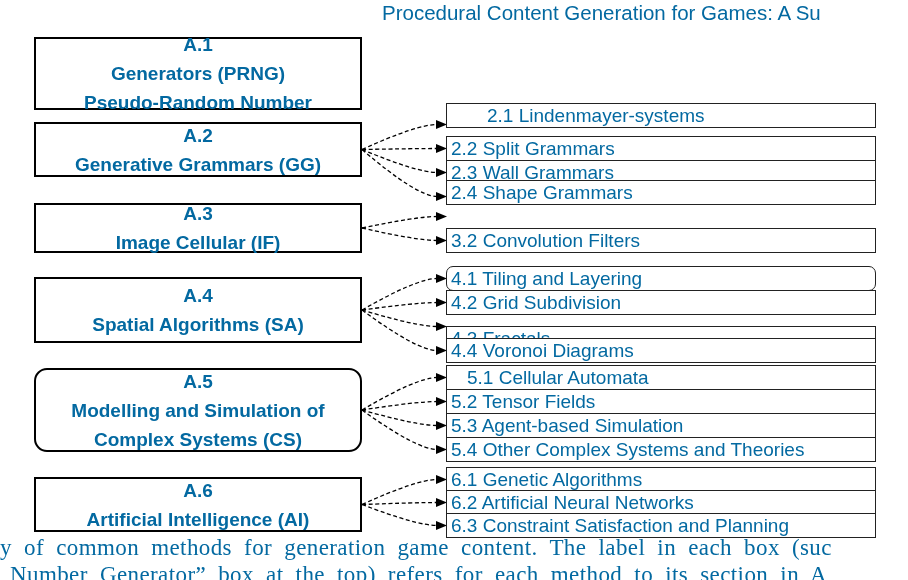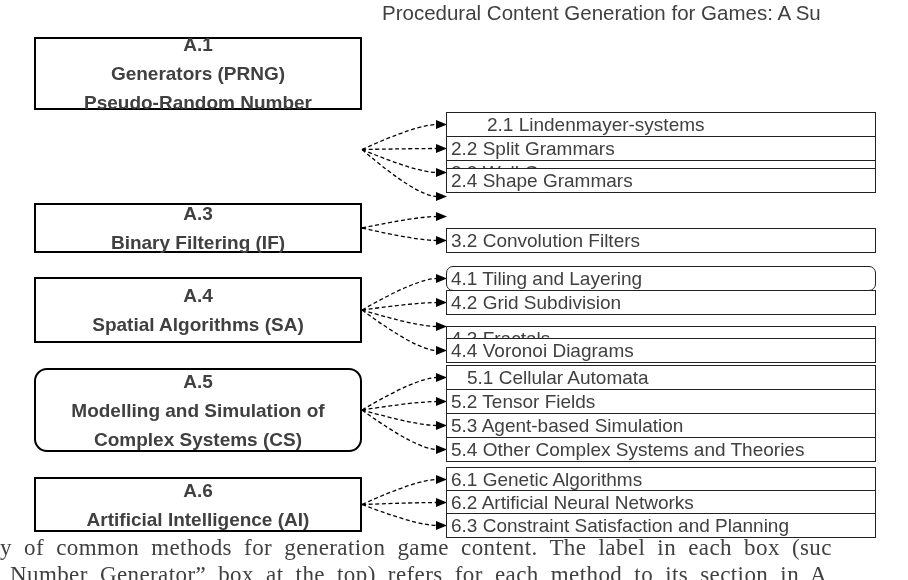--- a/index.html
+++ b/index.html
@@ -1,17 +1,17 @@
 <!DOCTYPE html>
 <html><head>
 <meta charset="utf-8">
 <style>
   html,body{margin:0;padding:0;background:#fff;}
   #page{position:relative;width:908px;height:580px;background:#ffffff;overflow:hidden;
-        font-family:"Liberation Sans",sans-serif;color:#404040;}
+        font-family:"Liberation Sans",sans-serif;color:#0369a1;}
   #title{position:absolute;left:382px;top:1px;font-size:20.5px;white-space:nowrap;}
   #arrows{position:absolute;left:0;top:0;width:908px;height:580px;pointer-events:none;}
   .box{position:absolute;left:34px;width:328px;border:2px solid #000;box-sizing:border-box;
        background:#fff;display:flex;flex-direction:column;justify-content:center;align-items:center;
        text-align:center;font-weight:bold;font-size:19px;line-height:23px;gap:6px;}
   .row{position:absolute;left:446px;width:430px;height:25px;border:1px solid #222;
        box-sizing:border-box;background:#fff;font-size:19px;line-height:24px;padding-left:4px;
        white-space:nowrap;overflow:hidden;}
   #caption{position:absolute;left:0;top:534px;width:1200px;
            font-family:"Liberation Serif","DejaVu Serif",serif;font-size:23px;line-height:27px;
@@ -61,28 +61,32 @@
       <path d="M 362 504.5 Q 417 525.5 437 525.5" fill="none" stroke="#000000" stroke-width="1.3" stroke-dasharray="4 2.6"></path>
       <polygon points="447,525.5 436,521.1 436,529.9" fill="#000000"></polygon>
     </svg>
 
   <div class="box" style="top:37px;height:73px;">
     <div>A.1</div>
     <div>Generators (PRNG)</div>
     <div>Pseudo-Random Number</div>
   </div>
 
-  <div class="row" style="top:112px;padding-left:40px;">2.1 Lindenmayer-systems</div>
+  <div class="box" style="top:122px;height:55px;">
+    <div>A.2</div>
+    <div>Generative Grammars (GG)</div>
+  </div>
+  <div class="row" style="top:103px;padding-left:40px;">2.1 Lindenmayer-systems</div>
   <div class="row" style="top:136px;">2.2 Split Grammars</div>
   <div class="row" style="top:160px;">2.3 Wall Grammars</div>
-  <div class="row" style="top:168px;">2.4 Shape Grammars</div>
+  <div class="row" style="top:180px;">2.4 Shape Grammars</div>
 
   <div class="box" style="top:203px;height:50px;">
     <div>A.3</div>
-    <div>Binary Filtering (IF)</div>
+    <div>Image Cellular (IF)</div>
   </div>
   <div class="row" style="top:228px;">3.2 Convolution Filters</div>
 
   <div class="box" style="top:277px;height:66px;">
     <div>A.4</div>
     <div>Spatial Algorithms (SA)</div>
   </div>
   <div class="row" style="top:266px;border-radius:7px;">4.1 Tiling and Layering</div>
   <div class="row" style="top:290px;">4.2 Grid Subdivision</div>
   <div class="row" style="top:314px;margin-top:12px;">4.3 Fractals</div>

